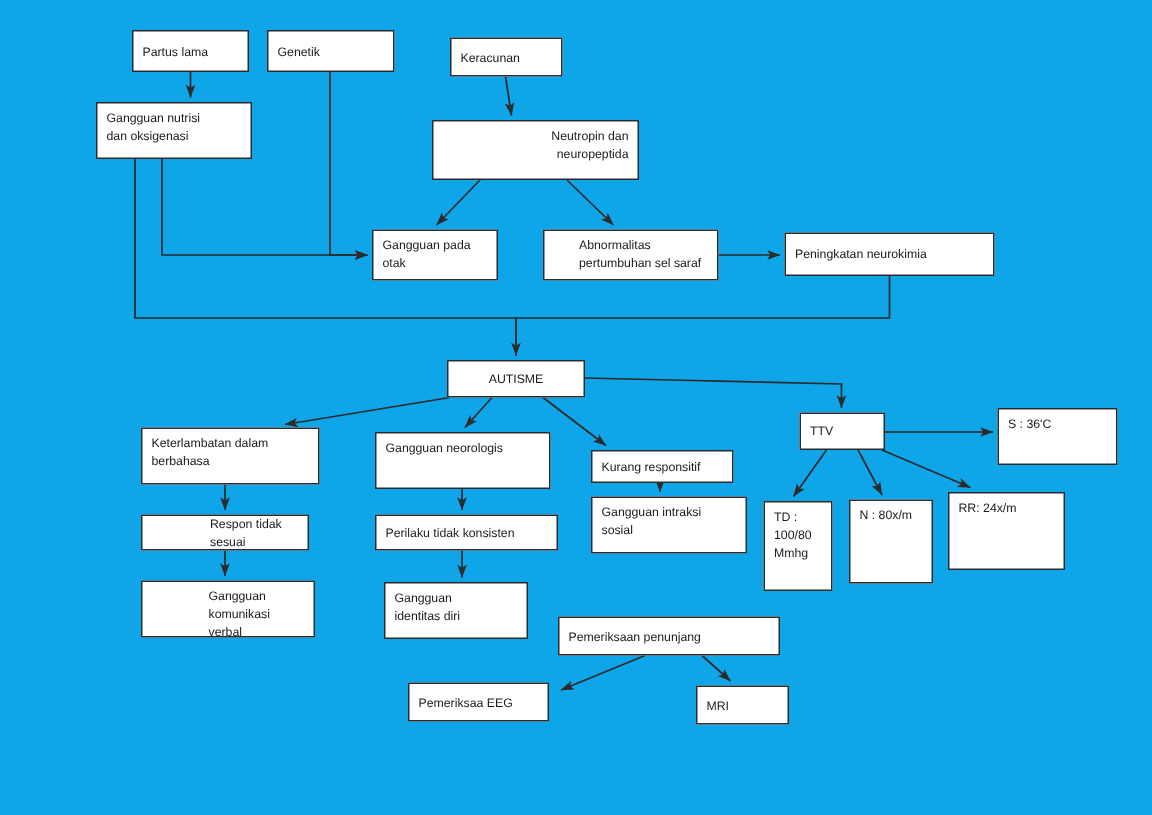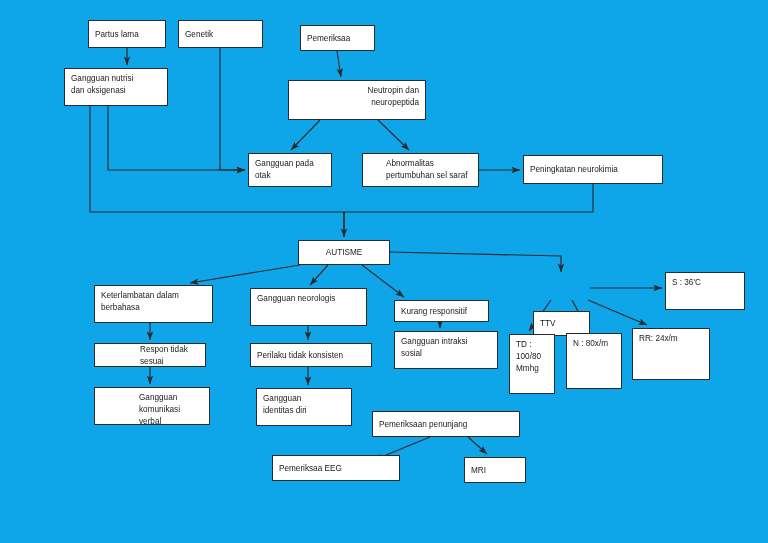--- a/index.html
+++ b/index.html
@@ -108,21 +108,21 @@
 
       <path d="M430,437 L374,460"></path>
 
       <path d="M468,437 L487,454"></path>
     </g>
   </svg>
 
   <div id="nodes">
       <div class="node mid" style="left: 88px; top: 20px; width: 78px; height: 28px; border-color: rgb(43, 43, 43); color: rgb(26, 26, 26);">Partus lama</div>
       <div class="node mid" style="left: 178px; top: 20px; width: 85px; height: 28px; border-color: rgb(43, 43, 43); color: rgb(26, 26, 26);">Genetik</div>
-      <div class="node mid" style="left: 300px; top: 25px; width: 75px; height: 26px; border-color: rgb(43, 43, 43); color: rgb(26, 26, 26);">Pemeriksaa</div>
+      <div class="node mid" style="left: 300px; top: 25px; width: 75px; height: 26px; border-color: rgb(43, 43, 43); color: rgb(26, 26, 26);">Keracunan</div>
       <div class="node" style="left: 64px; top: 68px; width: 104px; height: 38px; border-color: rgb(43, 43, 43); color: rgb(26, 26, 26);">Gangguan nutrisi
 dan oksigenasi</div>
       <div class="node" style="left: 288px; top: 80px; width: 138px; height: 40px; border-color: rgb(43, 43, 43); color: rgb(26, 26, 26); text-align: right;">Neutropin dan
 neuropeptida</div>
       <div class="node" style="left: 248px; top: 153px; width: 84px; height: 34px; border-color: rgb(43, 43, 43); color: rgb(26, 26, 26);">Gangguan pada
 otak</div>
       <div class="node" style="left: 362px; top: 153px; width: 117px; height: 34px; border-color: rgb(43, 43, 43); color: rgb(26, 26, 26); padding-left: 23px;">Abnormalitas
 pertumbuhan sel saraf</div>
       <div class="node mid" style="left: 523px; top: 155px; width: 140px; height: 29px; border-color: rgb(43, 43, 43); color: rgb(26, 26, 26);">Peningkatan neurokimia</div>
       <div class="node midcenter" style="left: 298px; top: 240px; width: 92px; height: 25px; border-color: rgb(43, 43, 43); color: rgb(26, 26, 26);">AUTISME</div>
@@ -131,25 +131,25 @@
       <div class="node mid" style="left: 94px; top: 343px; width: 112px; height: 24px; border-color: rgb(43, 43, 43); color: rgb(26, 26, 26); padding-left: 45px;">Respon tidak sesuai</div>
       <div class="node" style="left: 94px; top: 387px; width: 116px; height: 38px; border-color: rgb(43, 43, 43); color: rgb(26, 26, 26); padding-left: 44px;">Gangguan komunikasi
 verbal</div>
       <div class="node" style="left: 250px; top: 288px; width: 117px; height: 38px; border-color: rgb(43, 43, 43); color: rgb(26, 26, 26);">Gangguan neorologis</div>
       <div class="node mid" style="left: 250px; top: 343px; width: 122px; height: 24px; border-color: rgb(43, 43, 43); color: rgb(26, 26, 26);">Perilaku tidak konsisten</div>
       <div class="node" style="left: 256px; top: 388px; width: 96px; height: 38px; border-color: rgb(43, 43, 43); color: rgb(26, 26, 26);">Gangguan
 identitas diri</div>
       <div class="node mid" style="left: 394px; top: 300px; width: 95px; height: 22px; border-color: rgb(43, 43, 43); color: rgb(26, 26, 26);">Kurang responsitif</div>
       <div class="node" style="left: 394px; top: 331px; width: 104px; height: 38px; border-color: rgb(43, 43, 43); color: rgb(26, 26, 26);">Gangguan intraksi
 sosial</div>
-      <div class="node mid" style="left: 533px; top: 275px; width: 57px; height: 25px; border-color: rgb(43, 43, 43); color: rgb(26, 26, 26); margin-top: 36px;">TTV</div>
+      <div class="node mid" style="left: 533px; top: 275px; width: 57px; height: 25px; border-color: rgb(43, 43, 43); color: rgb(26, 26, 26);">TTV</div>
       <div class="node" style="left: 665px; top: 272px; width: 80px; height: 38px; border-color: rgb(43, 43, 43); color: rgb(26, 26, 26);">S : 36'C</div>
       <div class="node" style="left: 509px; top: 334px; width: 46px; height: 60px; border-color: rgb(43, 43, 43); color: rgb(26, 26, 26);">TD :
 100/80
 Mmhg</div>
       <div class="node" style="left: 566px; top: 333px; width: 56px; height: 56px; border-color: rgb(43, 43, 43); color: rgb(26, 26, 26);">N : 80x/m</div>
       <div class="node" style="left: 632px; top: 328px; width: 78px; height: 52px; border-color: rgb(43, 43, 43); color: rgb(26, 26, 26);">RR: 24x/m</div>
       <div class="node mid" style="left: 372px; top: 411px; width: 148px; height: 26px; border-color: rgb(43, 43, 43); color: rgb(26, 26, 26);">Pemeriksaan penunjang</div>
-      <div class="node mid" style="left: 272px; top: 455px; width: 128px; height: 26px; border-color: rgb(43, 43, 43); color: rgb(26, 26, 26);">Pemeriksaa EEG</div>
+      <div class="node mid" style="left: 272px; top: 455px; width: 94px; height: 26px; border-color: rgb(43, 43, 43); color: rgb(26, 26, 26);">Pemeriksaa EEG</div>
       <div class="node mid" style="left: 464px; top: 457px; width: 62px; height: 26px; border-color: rgb(43, 43, 43); color: rgb(26, 26, 26);">MRI</div>
     </div>
 
 </div>
 
 </body></html>

